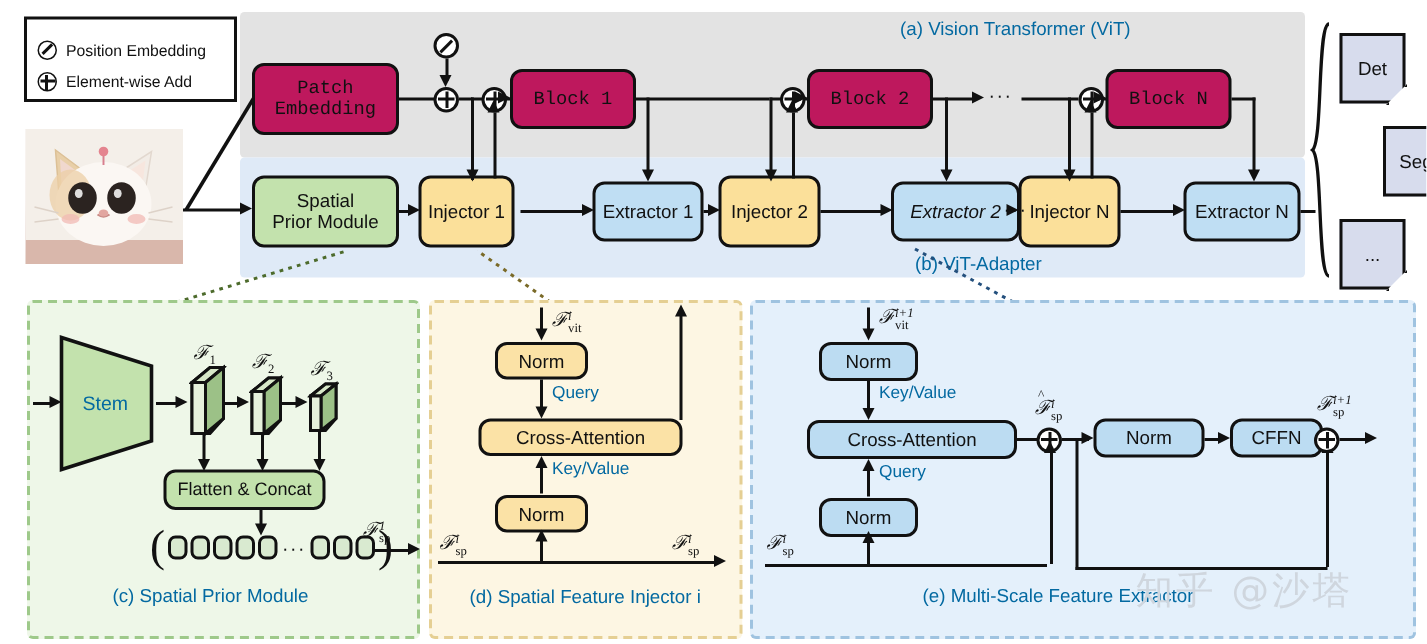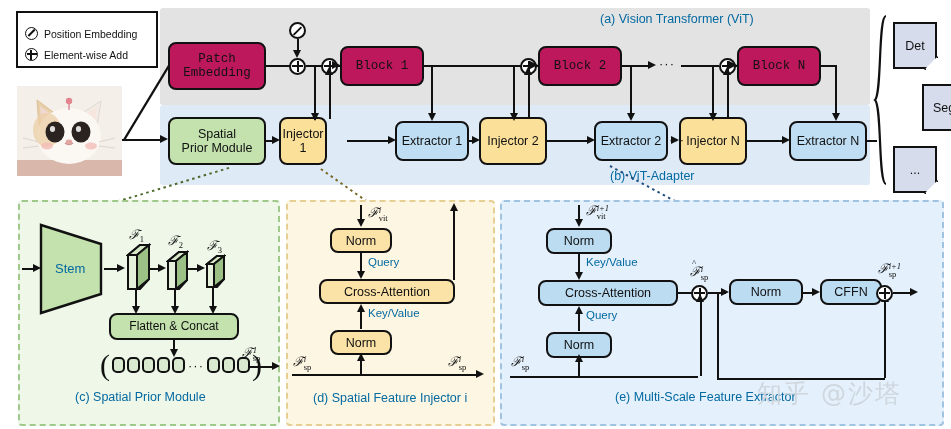--- a/index.html
+++ b/index.html
@@ -170,30 +170,30 @@
     <span>Block 2</span>
   </div>
   <div class="box green" style="left:168px;top:117px;width:98px;height:48px;flex-direction:column;">
     <span>Spatial</span>
     <span>Prior Module</span>
   </div>
 
   <div class="box grey" style="left:737px;top:46px;width:84px;height:40px;">
     <span>Block N</span>
   </div>
-  <div class="box yellow" style="left:279px;top:117px;width:48px;height:48px;">
+  <div class="box yellow" style="left:279px;top:117px;width:64px;height:48px;">
     <span>Injector 1</span>
   </div>
   <div class="box blue" style="left:395px;top:121px;width:74px;height:40px;">
     <span>Extractor 1</span>
   </div>
   <div class="box yellow" style="left:479px;top:117px;width:68px;height:48px;">
     <span>Injector 2</span>
   </div>
-  <div class="box blue" style="left:594px;top:121px;width:74px;height:40px;">
+  <div class="box blue" style="left:594px;top:121px;width:86px;height:40px;font-style:italic;">
     <span>Extractor 2</span>
   </div>
   <div class="box yellow" style="left:679px;top:117px;width:68px;height:48px;">
     <span>Injector N</span>
   </div>
   <div class="box blue" style="left:789px;top:121px;width:78px;height:40px;">
     <span>Extractor N</span>
   </div>
 
   <div class="ln lh" style="left:266px;top:65px;width:24px;"></div>
@@ -340,21 +340,21 @@
   <div class="ln lh" style="left:188px;top:268px;width:12px;"></div>
   <div class="arw arw-r" style="left:197px;top:264px;"></div>
 
   <div class="ln lv" style="left:135px;top:290px;height:20px;"></div>
   <div class="arw arw-d" style="left:131.5px;top:306px;"></div>
   <div class="ln lv" style="left:174px;top:288px;height:22px;"></div>
   <div class="arw arw-d" style="left:170.5px;top:306px;"></div>
   <div class="ln lv" style="left:212px;top:286px;height:24px;"></div>
   <div class="arw arw-d" style="left:208.5px;top:306px;"></div>
 
-  <div class="box green" style="left:109px;top:313px;width:130px;height:27px;font-size:12px;">
+  <div class="box green" style="left:109px;top:313px;width:108px;height:27px;font-size:12px;">
     <span>Flatten &amp; Concat</span>
   </div>
 
   <div class="ln lv" style="left:173px;top:340px;height:13px;"></div>
   <div class="arw arw-d" style="left:169.5px;top:349px;"></div>
 
   <div id="tokrow">
     <span class="brk">(</span>
     <span class="tok"></span>
     <span class="tok"></span>

